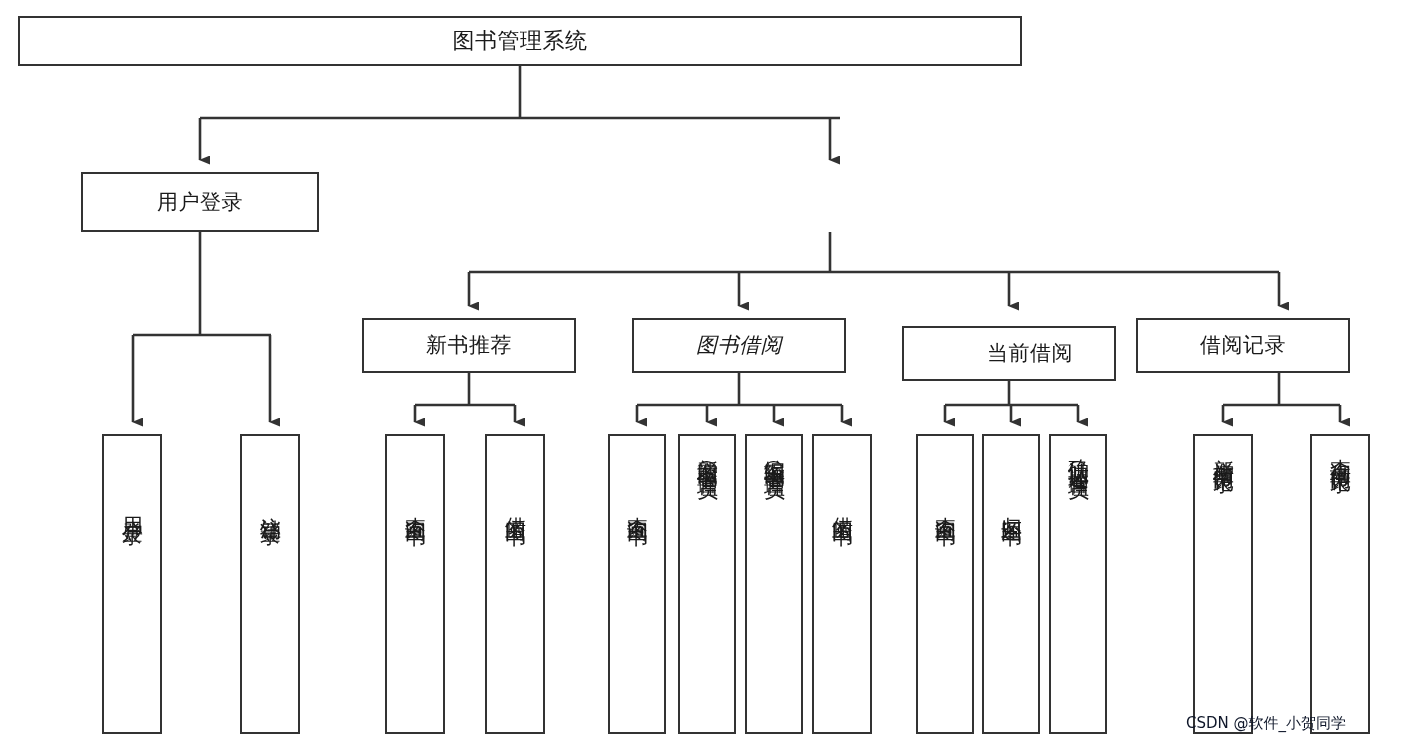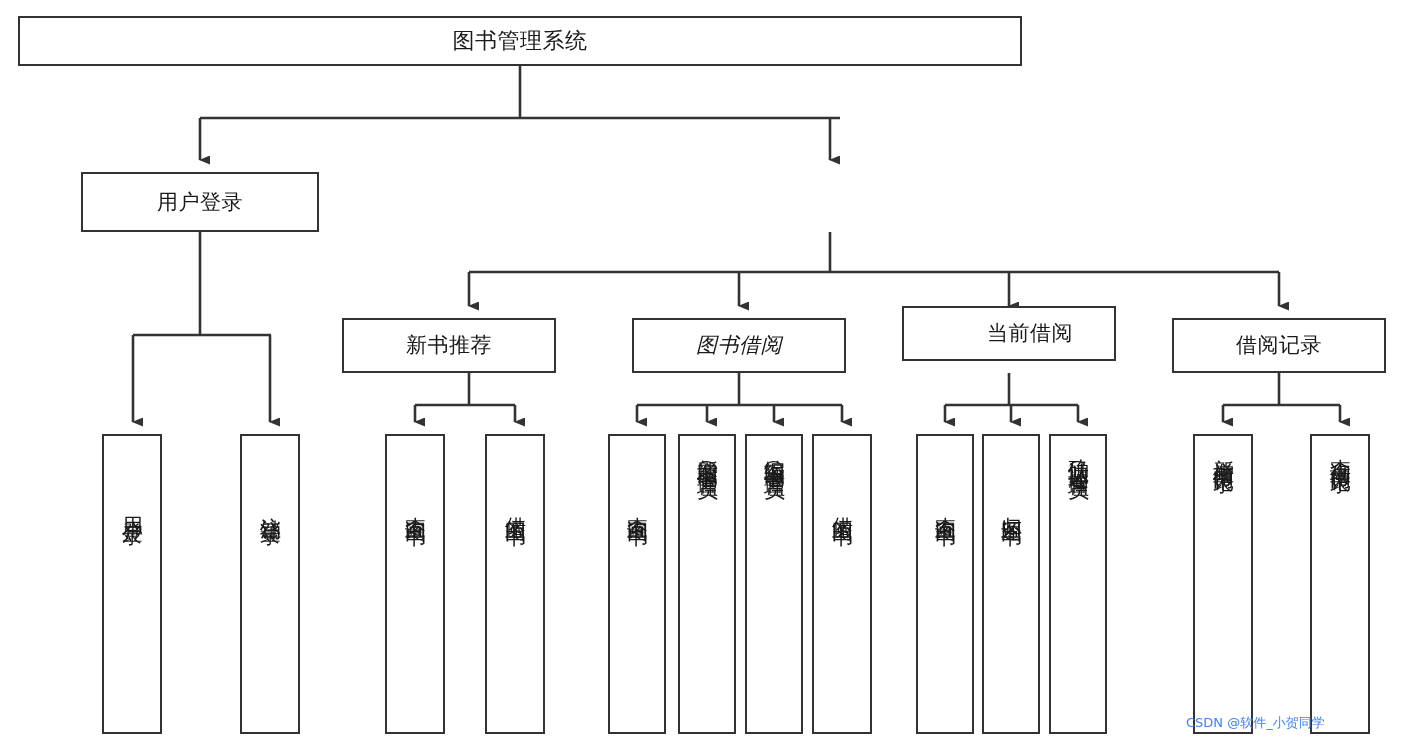--- a/index.html
+++ b/index.html
@@ -62,22 +62,22 @@
     line-height: 1.0;
     margin: 0 auto;
   }
   .node.vertical.mid .label {
     margin-top: 58px;
   }
   .watermark {
     position: absolute;
     left: 1186px;
     top: 714px;
-    font-size: 13px;
-    color: #3b82f6;
+    font-size: 15px;
+    color: #0f172a;
     white-space: nowrap;
     z-index: 5;
     font-family: "DejaVu Sans", "Liberation Sans", sans-serif;
   }
 </style>
 </head>
 <body>
 
 <div id="canvas">
 
@@ -132,30 +132,30 @@
   </svg>
 
   <div class="node root horizontal" style="left:18px; top:16px; width:1004px; height:50px;">
     <span class="label">图书管理系统</span>
   </div>
 
   <div class="node horizontal" style="left:81px; top:172px; width:238px; height:60px;">
     <span class="label">用户登录</span>
   </div>
 
-  <div class="node horizontal" style="left:342px; top:318px; width:214px; height:55px;">
+  <div class="node horizontal" style="left:362px; top:318px; width:214px; height:55px;">
     <span class="label">新书推荐</span>
   </div>
   <div class="node horizontal" style="left:632px; top:318px; width:214px; height:55px;font-style:italic;">
     <span class="label">图书借阅</span>
   </div>
-  <div class="node horizontal" style="left:902px; top:306px; width:214px; height:55px;padding-left:42px;">
+  <div class="node horizontal" style="left:902px; top:326px; width:214px; height:55px;padding-left:42px;">
     <span class="label">当前借阅</span>
   </div>
-  <div class="node horizontal" style="left:1172px; top:318px; width:214px; height:55px;">
+  <div class="node horizontal" style="left:1136px; top:318px; width:214px; height:55px;">
     <span class="label">借阅记录</span>
   </div>
 
   <div class="node vertical mid" style="left:102px; top:434px; width:60px; height:300px;">
     <span class="label">用户登录</span>
   </div>
   <div class="node vertical mid" style="left:240px; top:434px; width:60px; height:300px;">
     <span class="label">注销登录</span>
   </div>
 

